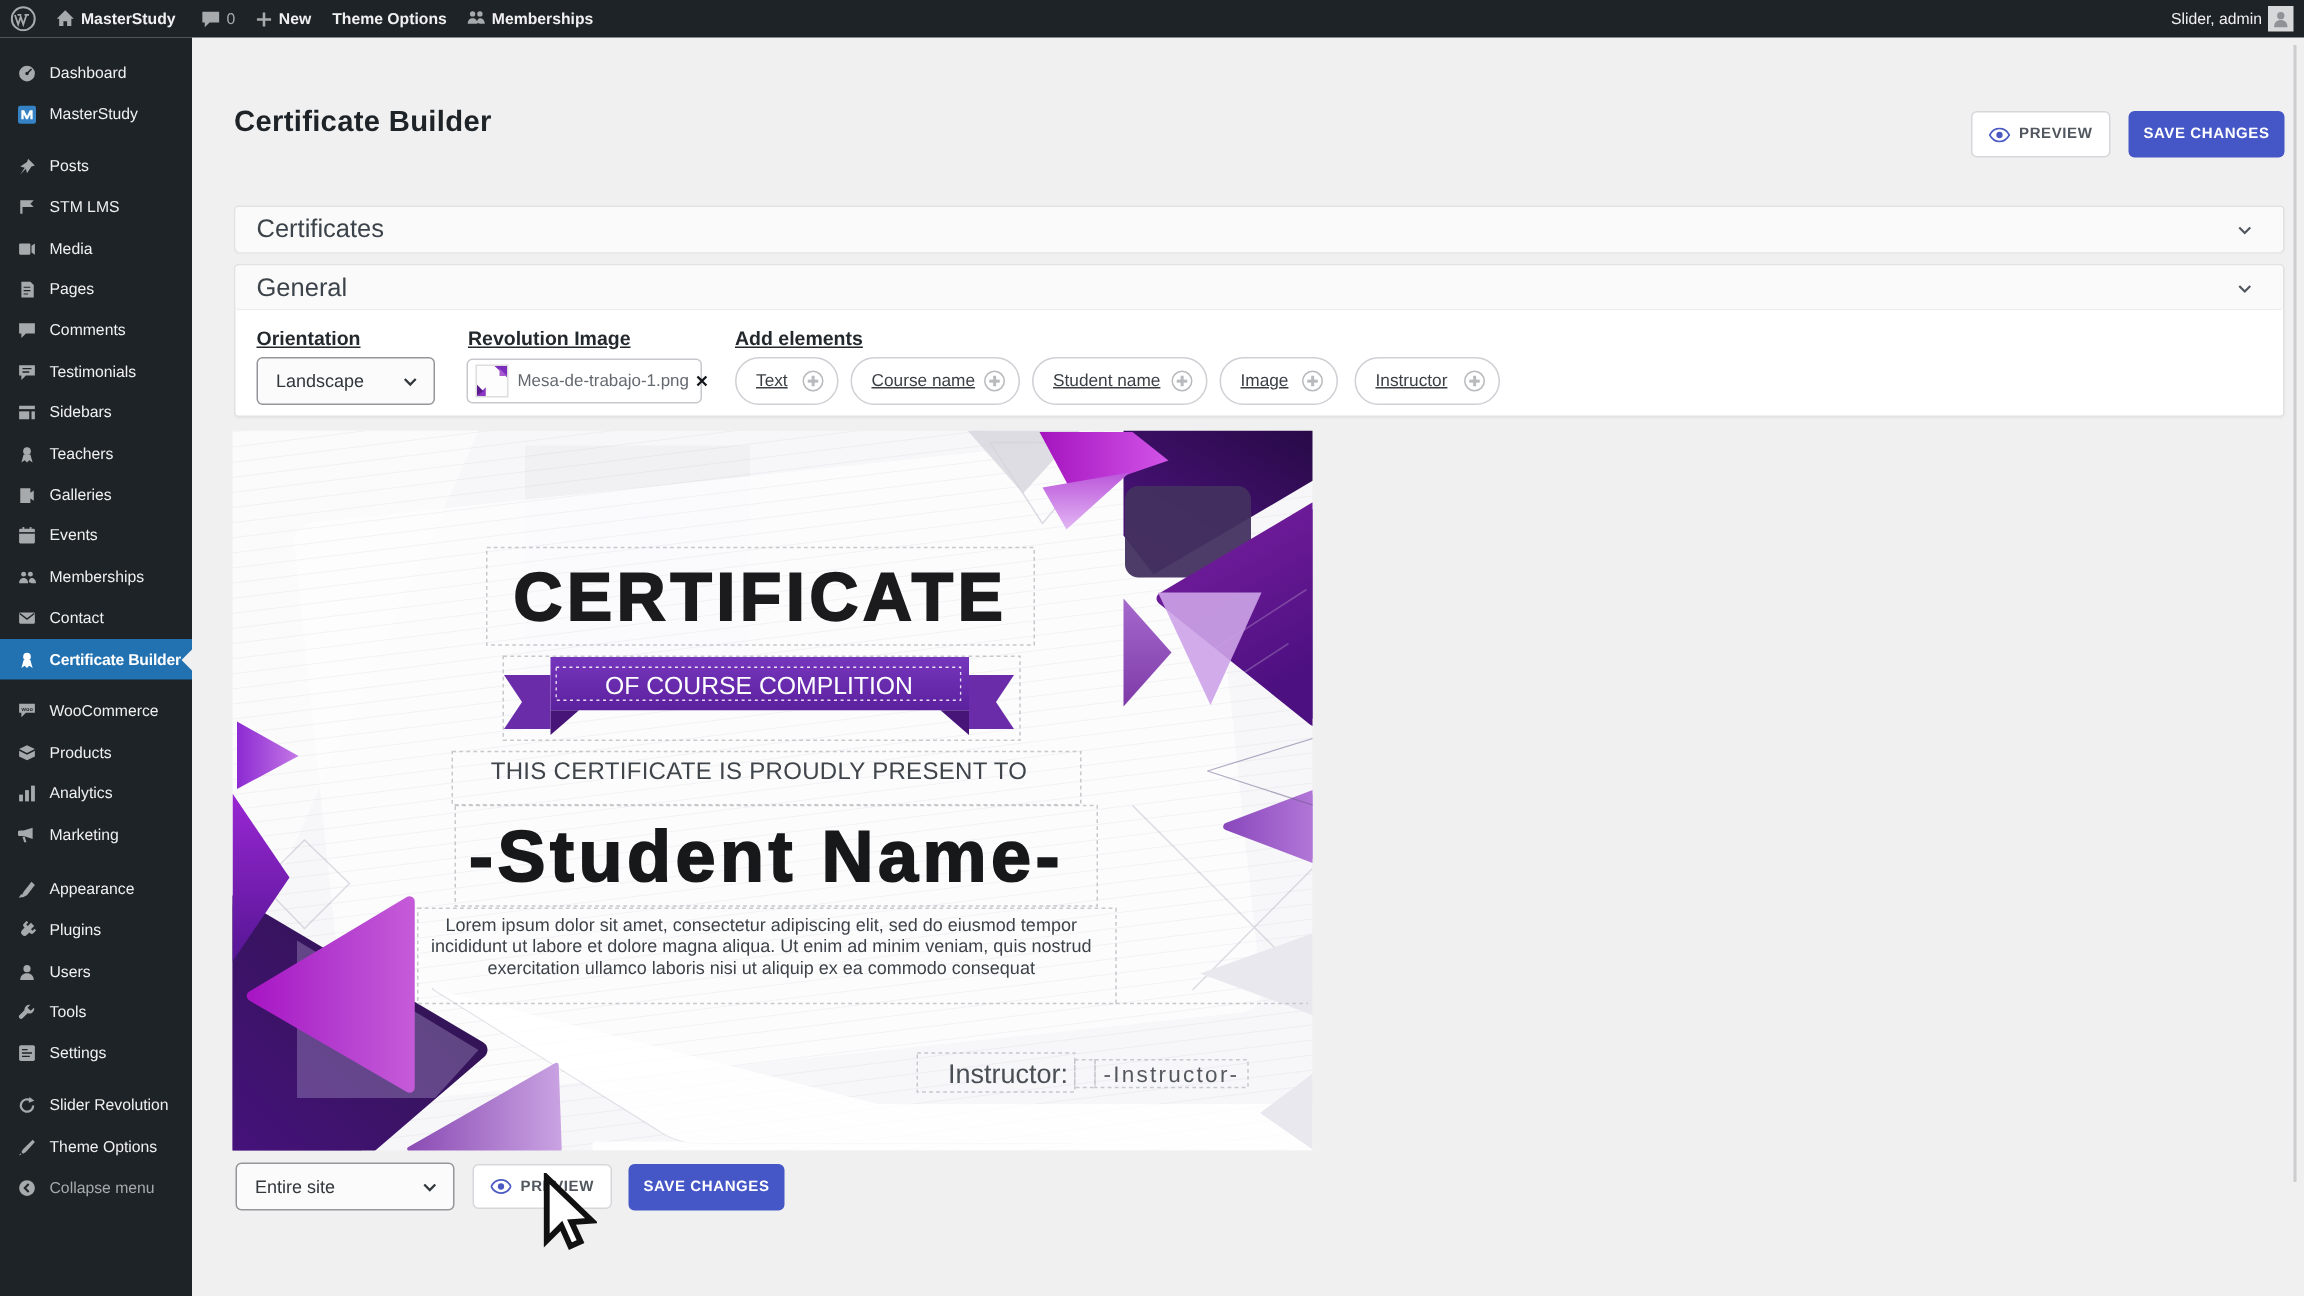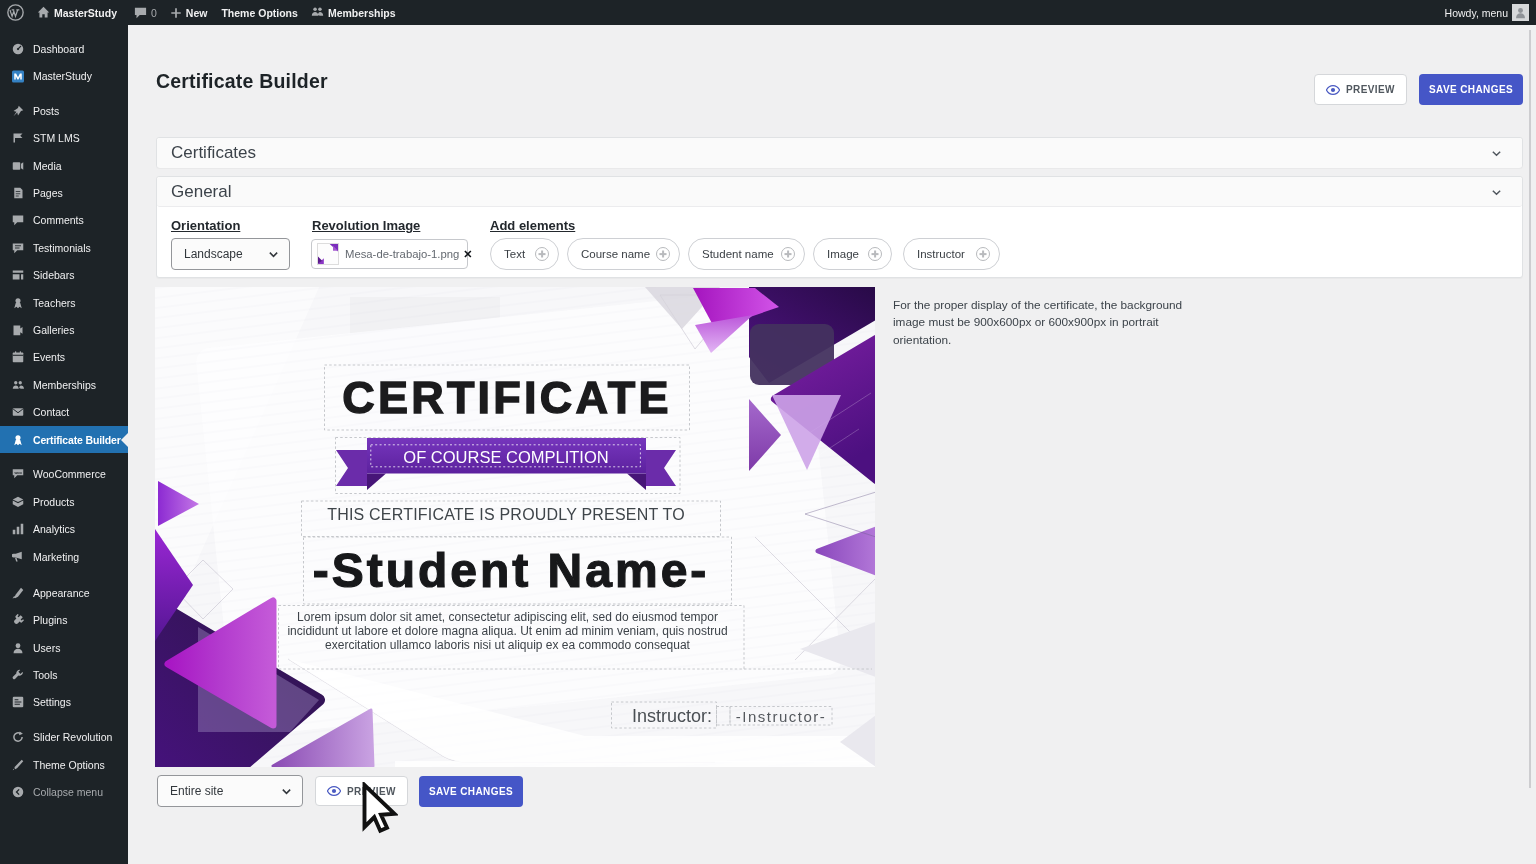--- a/index.html
+++ b/index.html
@@ -32,21 +32,21 @@
   .phead { height:30px; display:flex; align-items:center; background:#fafafa; border-radius:3px; }
   .phead .ptitle { margin-left:14px; font-size:17px; color:#3c434a; }
   .chev { position:absolute; right:20px; width:11px; height:11px; }
   #panel-certs { top:112px; height:31px; }
   #panel-general { top:151px; height:102px; }
   #panel-general .phead { border-bottom:1px solid #ececee; height:30px; }
   .flabel { position:absolute; font-size:13px; font-weight:600; color:#23282d;text-decoration:underline; }
   .select { position:absolute; background:#fbfbfb; border:1px solid #94969a; border-radius:4px; display:flex; align-items:center; font-size:12px; color:#32373c; }
   .select .sch { position:absolute; right:10px; }
   .chip { position:absolute; left:182px; top:86px; width:157px; height:30px; border:1px solid #c6c8cc; border-radius:4px; background:#fff; display:flex; align-items:center; }
-  .pill { position:absolute; top:61px; height:32px; border:1px solid #ced0d4; border-radius:16px; background:#fff; display:flex; align-items:center; justify-content:space-between; font-size:11.5px; white-space:nowrap; color:#3a3f44; font-weight:500; padding:0 9px 0 13px; }
+  .pill { position:absolute; top:61px; height:32px; border:1px solid #ced0d4; border-radius:16px; background:#fff; display:flex; align-items:center; justify-content:space-between; font-size:11.5px; white-space:nowrap; color:#3a3f44; font-weight:500; padding:0 9px 0 13px;text-decoration:underline; }
   #helptext { position:absolute; left:765px; top:272px; width:330px; font-size:11.8px; line-height:17.3px; color:#3c434a; }
   
   #sel-bottom { left:29px; top:750px; width:146px; height:32px; }
   #btn-prev-bot { left:187px; top:751px; width:93px; height:30px; }
   #btn-save-bot { left:291px; top:751px; width:104px; height:31px; }
   #cert { position:absolute; left:27px; top:262px; width:720px; height:480px; }
   #cursor { position:absolute; left:224px; top:757px; z-index:60; }
   #scrollline { position:absolute; left:1529px; top:30px; width:2px; height:758px; background:#bdbdc2; opacity:.7; z-index:55; }
   .plus { width:14px; height:14px; border-radius:50%; border:1.6px solid #b8babd; position:relative; flex:0 0 14px; }
   .plus::before { content:""; position:absolute; left:50%; top:50%; width:7px; height:1.8px; background:#b8babd; transform:translate(-50%,-50%); }
@@ -84,21 +84,21 @@
     </div>
   <div class="itm">
     <svg width="13" height="13" viewBox="0 0 16 16">
         <circle cx="5" cy="4" r="2.2" fill="#a7aaad"></circle>
         <circle cx="11" cy="4" r="2.2" fill="#a7aaad"></circle>
         <path d="M1 12 c0-3 2-4.5 4-4.5 s4 1.5 4 4.5 z M8.5 11 c.3-2.5 1.5-3.5 2.5-3.5 2 0 4 1.5 4 4.5 h-4" fill="#a7aaad"></path>
       </svg>
     <span style="font-weight:600;">Memberships</span>
   </div>
   <div id="ab-right">
-    <span>Howdy, menu</span>
+    <span>Slider, admin</span>
     <span style="width:17px;height:17px;background:#d6d8da;display:inline-flex;align-items:center;justify-content:center;">
       <svg width="13" height="13" viewBox="0 0 16 16">
           <circle cx="8" cy="5.5" r="3" fill="#8f9398"></circle>
           <path d="M2.5 15 c0-4 2.5-6 5.5-6 s5.5 2 5.5 6 z" fill="#8f9398"></path>
         </svg>
     </span>
   </div>
 </div>
 <div id="sidebar">
   <div style="height:10px;"></div>
@@ -446,21 +446,20 @@
     <text x="356" y="300" text-anchor="middle" font-family="Liberation Sans" font-size="48" font-weight="bold" letter-spacing="3" fill="#17181a" stroke="#17181a" stroke-width="1.2">-Student Name-</text>
     <g font-family="Liberation Sans" font-size="12" fill="#3d4349" text-anchor="middle">
       <text x="352.5" y="333.5">Lorem ipsum dolor sit amet, consectetur adipiscing elit, sed do eiusmod tempor</text>
       <text x="352.5" y="347.8">incididunt ut labore et dolore magna aliqua. Ut enim ad minim veniam, quis nostrud</text>
       <text x="352.5" y="362.1">exercitation ullamco laboris nisi ut aliquip ex ea commodo consequat</text>
     </g>
     <text x="517" y="435" text-anchor="middle" font-family="Liberation Sans" font-size="18" fill="#4a4f54">Instructor:</text>
     <text x="626" y="434.5" text-anchor="middle" font-family="Liberation Sans" font-size="15" letter-spacing="1.5" fill="#55595e">-Instructor-</text>
   </svg>
   </div>
-  <div id="helptext">For the proper display of the certificate, the background<br>image must be 900x600px or 600x900px in portrait<br>orientation.</div>
   <div class="select" id="sel-bottom">
       <span style="margin-left:12px;">Entire site</span>
       <svg class="sch" width="11" height="11" viewBox="0 0 12 12">
         <path d="M2 4 L6 8 L10 4" fill="none" stroke="#32373c" stroke-width="1.7"></path>
       </svg>
     </div>
   <div class="btn white" id="btn-prev-bot"><svg width="14" height="10" viewBox="0 0 16 11">
         <path d="M8 .5 C4.5.5 1.8 3 .5 5.5 1.8 8 4.5 10.5 8 10.5 s6.2-2.5 7.5-5 C14.2 3 11.5.5 8 .5 Z" fill="none" stroke="#4a5ac2" stroke-width="1.3"></path>
         <circle cx="8" cy="5.5" r="2.4" fill="#4a5ac2"></circle>
       </svg>PREVIEW</div>

